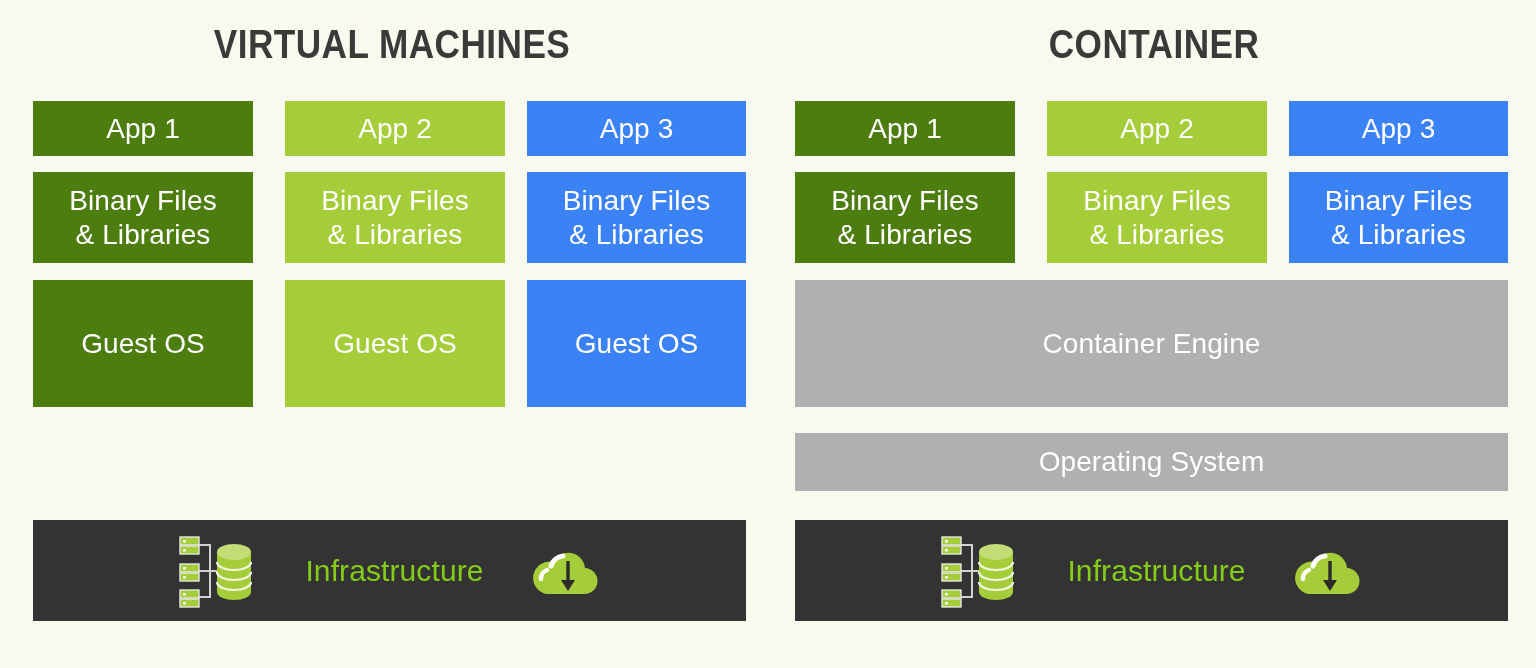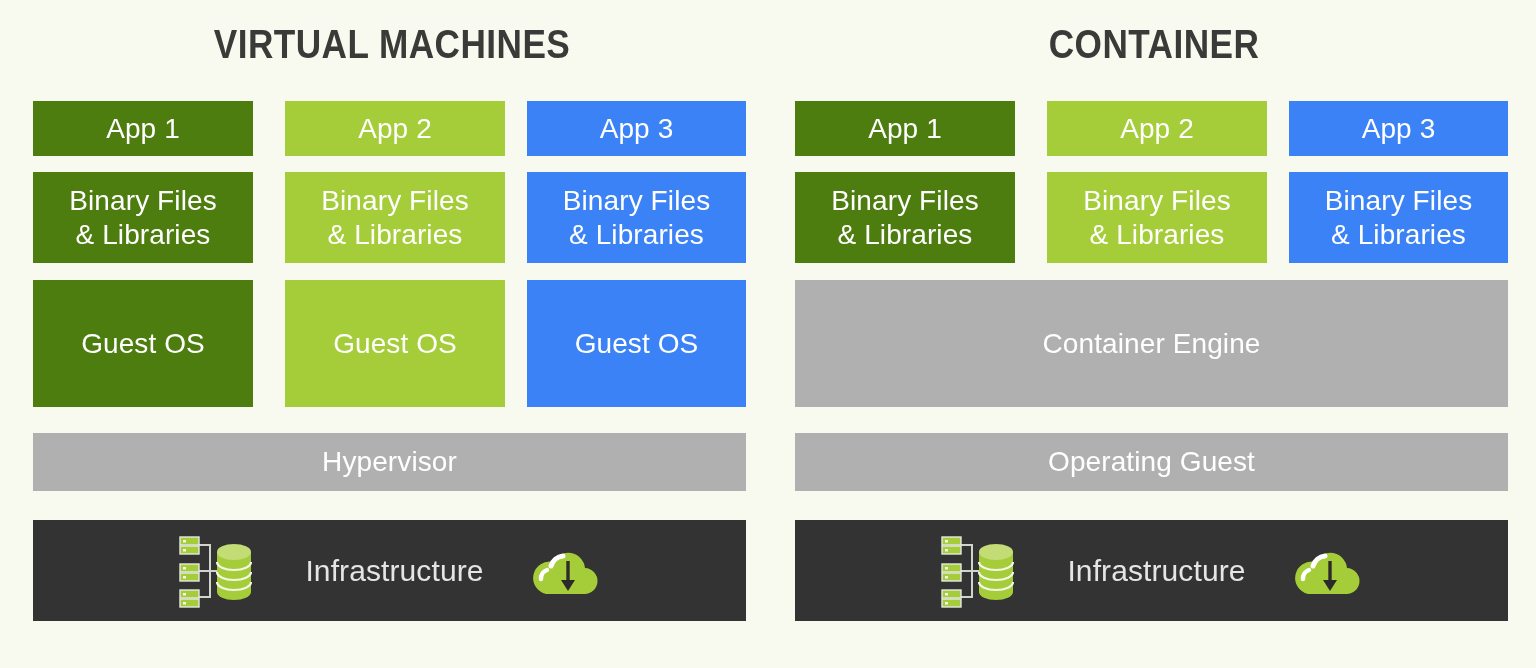--- a/index.html
+++ b/index.html
@@ -80,21 +80,21 @@
 
   .infra-inner {
     display: flex;
     align-items: center;
     justify-content: center;
     gap: 44px;
     width: 100%;
   }
   .infra-label {
     font-size: 30px;
-    color: #e5e5e5;
+    color: #84cc16;
     font-family: "Liberation Sans Narrow", "Liberation Sans", sans-serif;
     white-space: nowrap;
   }
   .icon-servers { width: 84px; height: 80px; display:block; }
   .icon-cloud   { width: 74px; height: 58px; display:block; }
 </style>
 </head>
 <body>
 
 <div class="stage">
@@ -135,23 +135,20 @@
     <div class="box c-navy col1 r-guest">
       <span>Guest OS</span>
     </div>
     <div class="box c-green col2 r-guest">
       <span>Guest OS</span>
     </div>
     <div class="box c-steel col3 r-guest">
       <span>Guest OS</span>
     </div>
 
-    <div class="box c-gray full r-hyp">
-      <span>Hypervisor</span>
-    </div>
 
     <div class="box c-dark full r-infra">
       <div class="infra-inner">
         <span>
           <svg class="icon-servers" viewBox="0 0 84 80" xmlns="http://www.w3.org/2000/svg">
             <g stroke="#cfd4cc" stroke-width="2" fill="none">
               <path d="M22 14 H33 V40 H22 M22 66 H33 V40"></path>
               <path d="M33 40 H40"></path>
             </g>
             <g>
@@ -226,21 +223,21 @@
         <span>Binary Files</span>
         <span>&amp; Libraries</span>
       </div>
     </div>
 
     <div class="box c-gray full r-mid">
       <span>Container Engine</span>
     </div>
 
     <div class="box c-gray full r-hyp">
-      <span>Operating Guest</span>
+      <span>Operating System</span>
     </div>
 
     <div class="box c-dark full r-infra">
       <div class="infra-inner">
         <span>
           <svg class="icon-servers" viewBox="0 0 84 80" xmlns="http://www.w3.org/2000/svg">
             <g stroke="#cfd4cc" stroke-width="2" fill="none">
               <path d="M22 14 H33 V40 H22 M22 66 H33 V40"></path>
               <path d="M33 40 H40"></path>
             </g>

